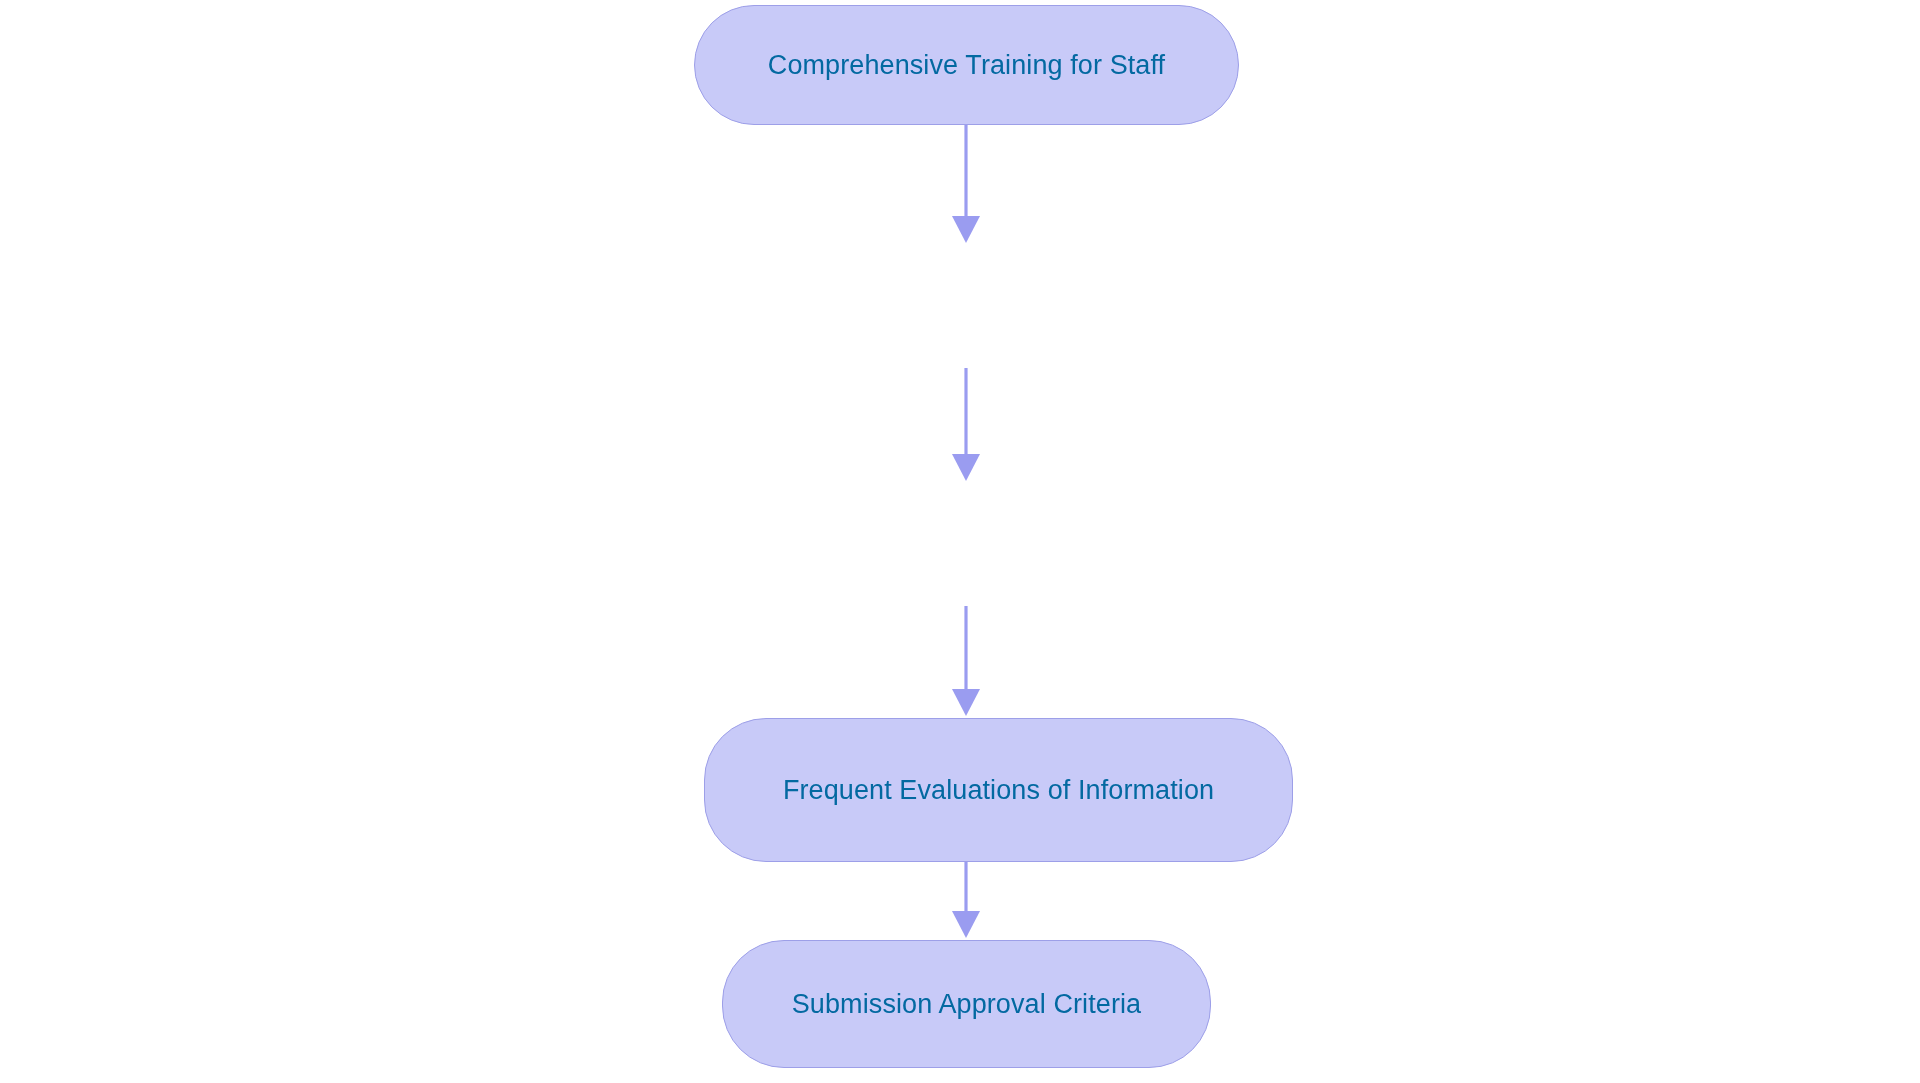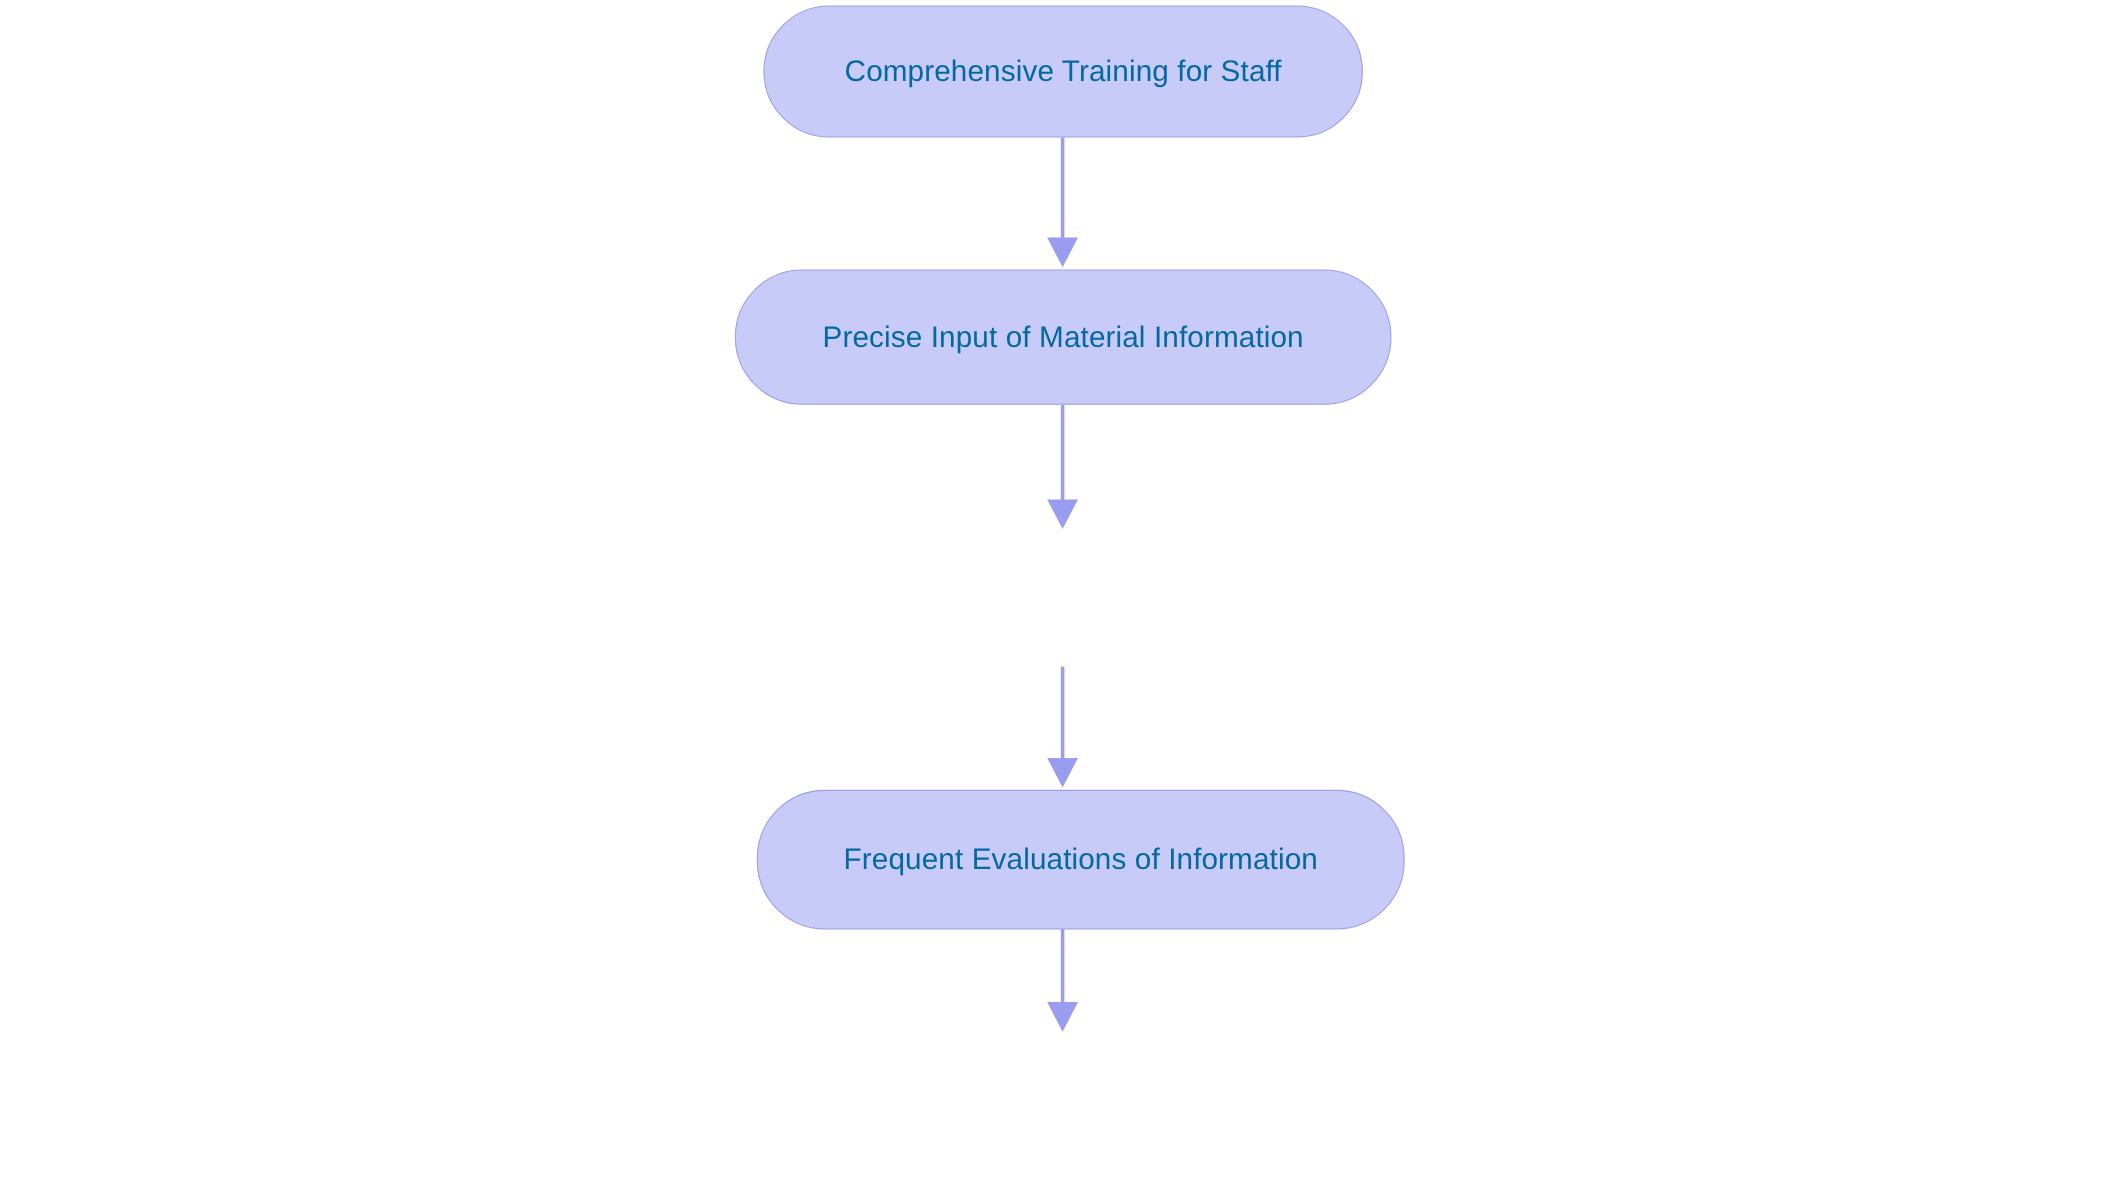--- a/index.html
+++ b/index.html
@@ -43,21 +43,21 @@
     line-height: 1.2;
     white-space: nowrap;
     text-align: center;
     -webkit-font-smoothing: antialiased;
   }
 
   
   #node-0 { left: 694px; top:   5px; width: 545px; height: 120px; }
   #node-1 { left: 668px; top: 245px; width: 597px; height: 123px; }
   #node-2 { left: 656px; top: 483px; width: 620px; height: 123px; }
-  #node-3 { left: 688px; top: 718px; width: 589px; height: 127px; }
+  #node-3 { left: 704px; top: 718px; width: 589px; height: 144px; }
   #node-4 { left: 722px; top: 940px; width: 489px; height: 128px; }
 
   
   .edge {
     position: absolute;
     z-index: 1;
     left: 0;
     top: 0;
     overflow: visible;
   }
@@ -96,23 +96,23 @@
     <g>
       <path class="edge-line" d="M 966 841 L 966 913"></path>
       <polygon class="edge-head" points="952,911 980,911 966,938"></polygon>
     </g>
   </svg>
 
   <div class="node" id="node-0">
     <span class="node-label">Comprehensive Training for Staff</span>
   </div>
 
-  <div class="node" id="node-1">
-    <span class="node-label">Precise Input of Material Information</span>
-  </div>
 
 
   <div class="node" id="node-3">
     <span class="node-label">Frequent Evaluations of Information</span>
   </div>
 
+  <div class="node" id="node-4">
+    <span class="node-label">Submission Approval Criteria</span>
+  </div>
 
 </div>
 
 </body></html>

